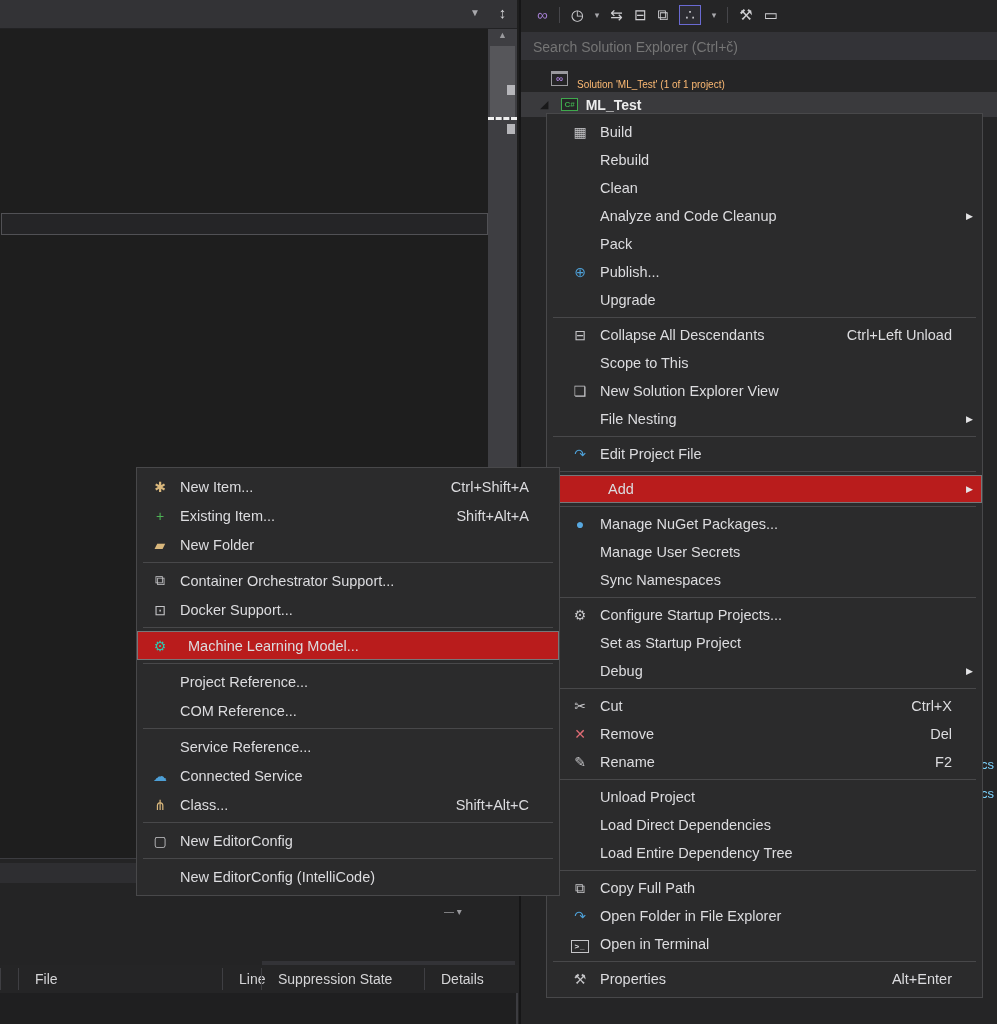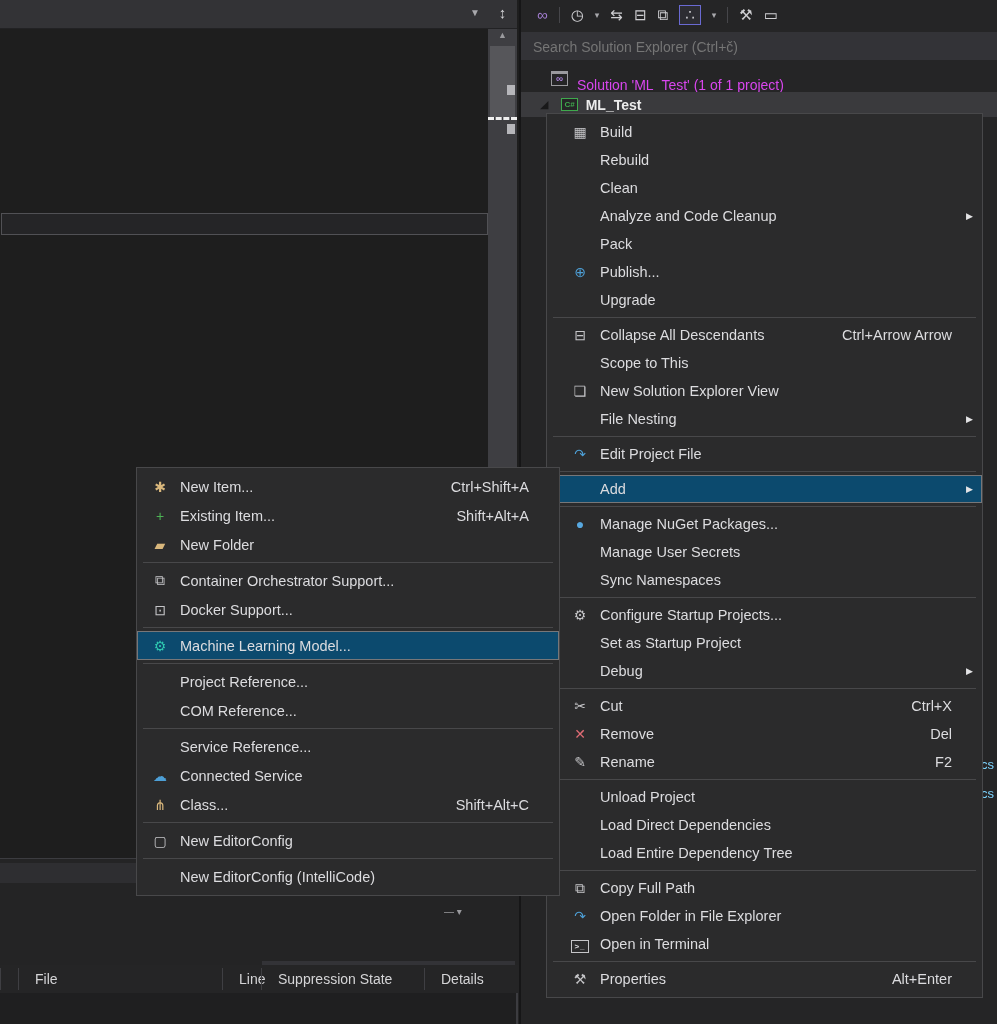--- a/index.html
+++ b/index.html
@@ -24,21 +24,21 @@
   .tb-icon{color:#cfcfd2;font-size:15px;line-height:16px;cursor:default;}
   .tb-icon.small{font-size:9px;color:#a8a8ac;}
   .tb-sep{width:1px;height:16px;background:#46464a;}
   .tb-active{border:1px solid #6a6ad2;background:#2d2d32;padding:1px 5px;}
   #se-search{left:0;top:32px;width:478px;height:28px;background:#333337;}
   #se-search input{position:absolute;left:10px;top:0;width:440px;height:28px;background:transparent;border:none;outline:none;
     color:#fdba74;font-size:14px;font-family:"Liberation Sans",sans-serif;}
   #solution-row{left:0;top:66px;width:478px;height:25px;display:flex;align-items:center;}
   .sol-icon{width:15px;height:11px;border:1px solid #9a9a9e;border-top:3px solid #9a9a9e;margin-left:30px;
     color:#a57fd4;font-size:10px;line-height:9px;text-align:center;font-weight:bold;}
-  #solution-row .lbl{color:#d946ef;font-size:14px;margin-left:9px;margin-top:12px;}
+  #solution-row .lbl{color:#fdba74;font-size:10px;margin-left:9px;margin-top:12px;}
   #project-row{left:0;top:92px;width:478px;height:25px;background:#3a3a3d;display:flex;align-items:center;}
   .tri{color:#19191a;font-size:11px;margin-left:19px;}
   .cs-icon{border:1px solid #3fa94d;color:#3fa94d;font-size:8px;font-weight:bold;padding:1px 2px;margin-left:13px;background:#252526;}
   #project-row .lbl{color:#ececec;font-size:14px;font-weight:bold;margin-left:8px;}
   .partial-file{color:#7dd3fc;font-size:13px;}
   
   #bottom-panel{left:0;top:858px;width:519px;height:166px;background:#242425;border-top:1px solid #3c3c40;}
   #bp-toolbar{left:0;top:4px;width:519px;height:20px;background:#2e2e31;}
   #bp-fragment{left:444px;top:47px;color:#9a9a9e;font-size:10px;}
   #bp-search{left:262px;top:71px;width:253px;height:32px;background:#333337;margin-top:31px;}
@@ -49,21 +49,21 @@
   #bp-search .caret{position:absolute;right:8px;top:12px;color:#cfcfd2;font-size:9px;}
   #bp-header{left:0;top:106px;width:519px;height:28px;background:#252526;display:flex;align-items:center;color:#d4d4d6;font-size:14px;}
   #bp-header .col{box-sizing:border-box;padding-left:16px;border-left:1px solid #3f3f43;height:22px;line-height:22px;}
   #bp-body{left:0;top:134px;width:516px;height:32px;background:#1f1f20;border-right:2px solid #3c3c40;}
   
   .menu{background:#2b2b2c;border:1px solid #48484a;box-sizing:border-box;padding:4px 0;z-index:10;}
   #context-menu{left:546px;top:113px;width:437px;}
   #add-submenu{left:136px;top:467px;width:424px;z-index:12;}
   .mi{display:flex;align-items:center;height:28px;color:#dcdcdf;font-size:14.5px;cursor:default;}
   #add-submenu .mi{height:29px;}
-  .mi.hl{background:#0c4a6e;box-shadow:inset 0 0 0 1px #777779;}
+  .mi.hl{background:#b91c1c;box-shadow:inset 0 0 0 1px #777779;gap:8px;}
   .mi-icon{width:26px;text-align:center;font-size:14px;flex:none;}
   .mi-icon .boxed{border:1px solid #c5c5c8;font-size:8px;font-weight:bold;padding:1px 2px;letter-spacing:1px;}
   #context-menu .mi{padding-left:20px;}
   #add-submenu .mi{padding-left:10px;}
   .mi-label{flex:1;margin-left:7px;white-space:nowrap;}
   .mi-shortcut{margin-right:14px;white-space:nowrap;}
   .mi-arrow{width:16px;font-size:9px;color:#e4e4e6;flex:none;}
   .menu-sep{border-top:1px solid #48484a;margin:3px 6px;}
 </style>
 </head>
@@ -174,21 +174,21 @@
     <div class="mi">
       <span class="mi-icon"></span>
       <span class="mi-label">Upgrade</span>
       <span class="mi-shortcut"></span>
       <span class="mi-arrow"></span>
     </div>
     <div class="menu-sep"></div>
     <div class="mi">
       <span class="mi-icon" style="color: rgb(197, 197, 200);">⊟</span>
       <span class="mi-label">Collapse All Descendants</span>
-      <span class="mi-shortcut">Ctrl+Arrow Arrow</span>
+      <span class="mi-shortcut">Ctrl+Left Unload</span>
       <span class="mi-arrow"></span>
     </div>
     <div class="mi">
       <span class="mi-icon"></span>
       <span class="mi-label">Scope to This</span>
       <span class="mi-shortcut"></span>
       <span class="mi-arrow"></span>
     </div>
     <div class="mi">
       <span class="mi-icon" style="color: rgb(197, 197, 200);">❏</span>

